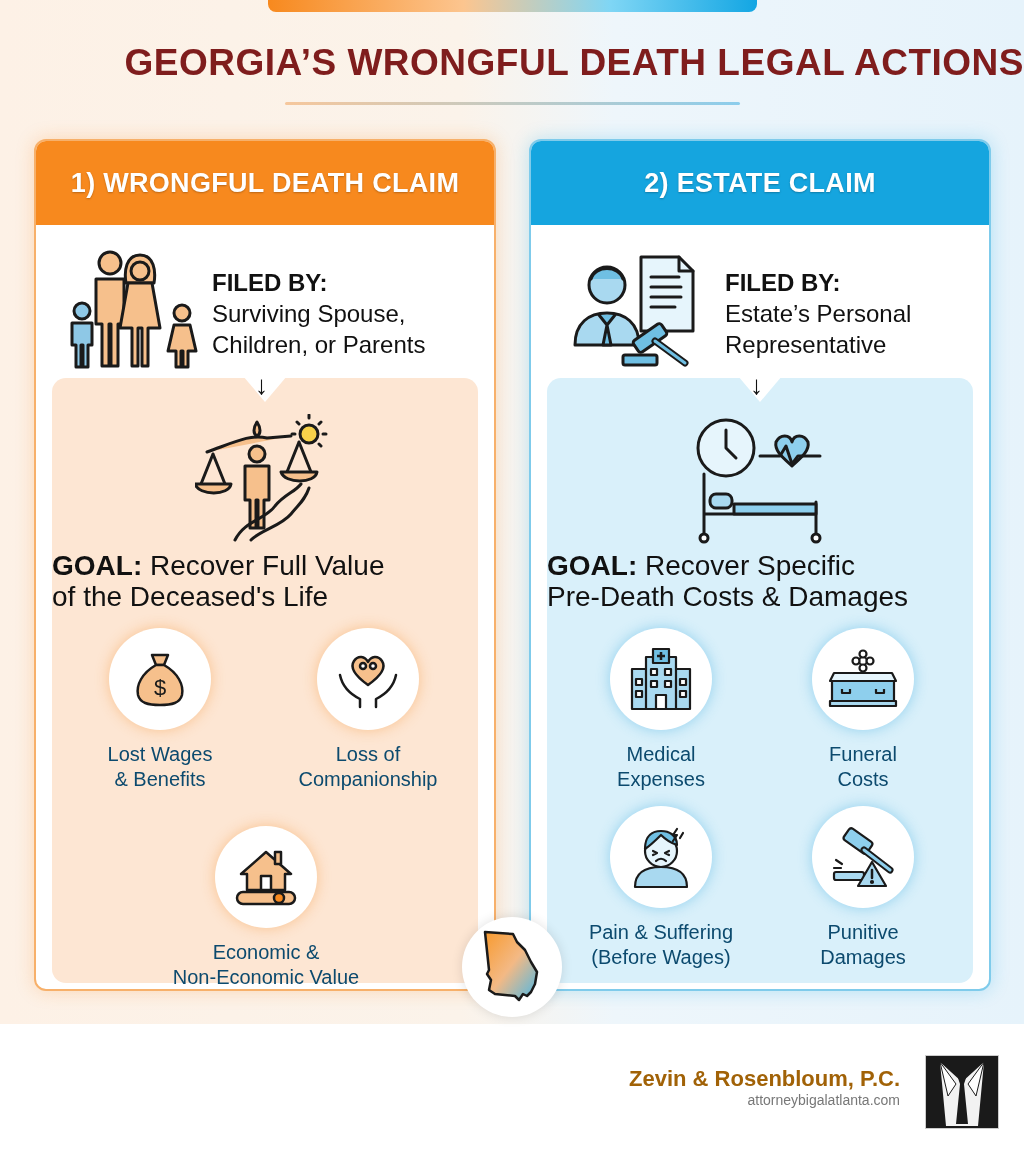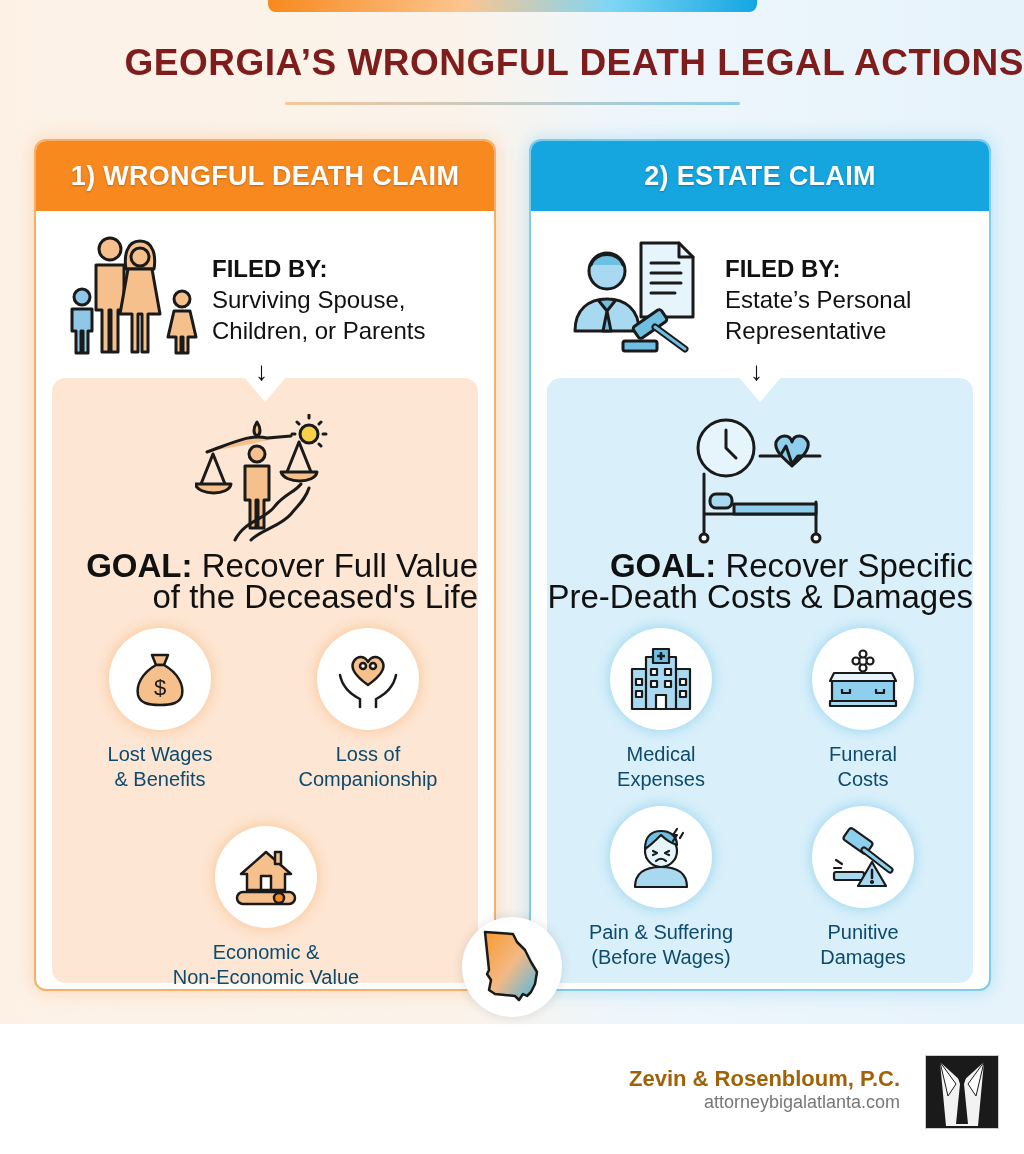--- a/index.html
+++ b/index.html
@@ -6,46 +6,46 @@
   html,body{width:1024px;height:1154px;overflow:hidden}
   body{font-family:"Liberation Sans",sans-serif;background:#ffffff;position:relative;color:#111}
   .bg{position:absolute;left:0;top:0;width:1024px;height:1024px;background:linear-gradient(90deg,#fdf1e6 0%,#fbf3ea 45%,#eef6fb 60%,#e6f3fb 100%)}
   .topbar{position:absolute;left:268px;top:0;width:489px;height:12px;border-radius:0 0 8px 8px;background:linear-gradient(90deg,#f7891e 0%,#fcc58f 40%,#7fd6f5 70%,#13a6e3 100%)}
   .title{position:absolute;left:0;top:42px;width:1024px;text-align:right;font-size:37px;letter-spacing:0.5px;color:#7f1d1d}
   .title b{font-weight:700}
   .title-rule{position:absolute;left:285px;top:102px;width:455px;height:3px;border-radius:2px;background:linear-gradient(90deg,#f6c79c,#8ccdec)}
   .card{position:absolute;top:139px;width:462px;height:852px;border-radius:12px;background:#fff;overflow:hidden}
   .card.left{left:34px;border:2px solid #f7b06a;box-shadow:0 0 18px rgba(247,137,30,.25)}
   .card.right{left:529px;border:2px solid #7fcbeb;box-shadow:0 0 18px rgba(19,166,227,.25)}
-  .card-head{height:70px;display:flex;align-items:center;justify-content:center;color:#fff;font-weight:700;font-size:27px;letter-spacing:.3px;text-shadow:0 1px 2px rgba(0,0,0,.25)}
+  .card-head{height:84px;display:flex;align-items:center;justify-content:center;color:#fff;font-weight:700;font-size:27px;letter-spacing:.3px;text-shadow:0 1px 2px rgba(0,0,0,.25)}
   .left .card-head{background:#f7891e}
   .right .card-head{background:#15a5df}
   .filed{position:relative;height:165px}
   .filed-icon{position:absolute;left:28px;top:24px;width:135px;height:120px}
   .filed-text{position:absolute;left:176px;top:42px;font-size:24px;line-height:31px;color:#111}
   .filed-text .lbl{font-weight:700;display:block}
   .right .filed-text{left:194px}
   .right .filed-icon{left:40px}
   .arrow{position:absolute;top:147px;left:50%;margin-left:-10px;font-size:26px;line-height:26px;color:#111;z-index:3}
   .goal-panel{position:absolute;left:16px;right:16px;top:237px;bottom:6px;border-radius:14px}
   .left .goal-panel{background:#fde6d3}
   .right .goal-panel{background:#d9f0fa}
   .notch{position:absolute;top:-2px;left:50%;margin-left:-22px;width:0;height:0;border-left:22px solid transparent;border-right:22px solid transparent;border-top:26px solid #fff}
   .goal-icon{position:absolute;left:50%;margin-left:-70px;top:36px;width:140px;height:130px}
-  .goal-text{position:absolute;left:0;right:0;top:172px;text-align:right;font-size:33px;line-height:31px}
+  .goal-text{position:absolute;left:0;right:0;top:172px;text-align:left;font-size:28px;line-height:31px}
   .goal-text b{font-weight:700}
   .item{position:absolute;width:200px;text-align:center}
   .circle{width:102px;height:102px;border-radius:50%;background:#fff;margin:0 auto;display:flex;align-items:center;justify-content:center}
   .left .circle{box-shadow:0 0 14px rgba(247,150,60,.45)}
   .right .circle{box-shadow:0 0 14px rgba(60,170,225,.45)}
   .item-label{margin-top:12px;font-size:20px;line-height:25px;color:#0c4a6e}
   .ga-badge{position:absolute;left:462px;top:917px;width:100px;height:100px;border-radius:50%;background:#fff;box-shadow:0 0 12px rgba(0,0,0,.12);display:flex;align-items:center;justify-content:center;z-index:5}
   .footer{position:absolute;left:0;top:1024px;width:1024px;height:130px;background:#fff}
   .firm-name{position:absolute;right:124px;top:1066px;font-size:22px;font-weight:700;color:#a16207}
-  .firm-url{position:absolute;right:124px;top:1092px;font-size:18px;color:#777}
+  .firm-url{position:absolute;right:124px;top:1092px;font-size:14px;color:#777}
   .logo{position:absolute;left:925px;top:1055px;width:74px;height:74px;background:#1a1a1a;border:1px solid #ccc}
 </style>
 </head>
 <body>
 
 <div class="bg"></div>
 <div class="topbar"></div>
 
 <h1 class="title"><span>GEORGIA’S </span><b>WRONGFUL DEATH</b><span> LEGAL ACTIONS</span></h1>
 <div class="title-rule"></div>

